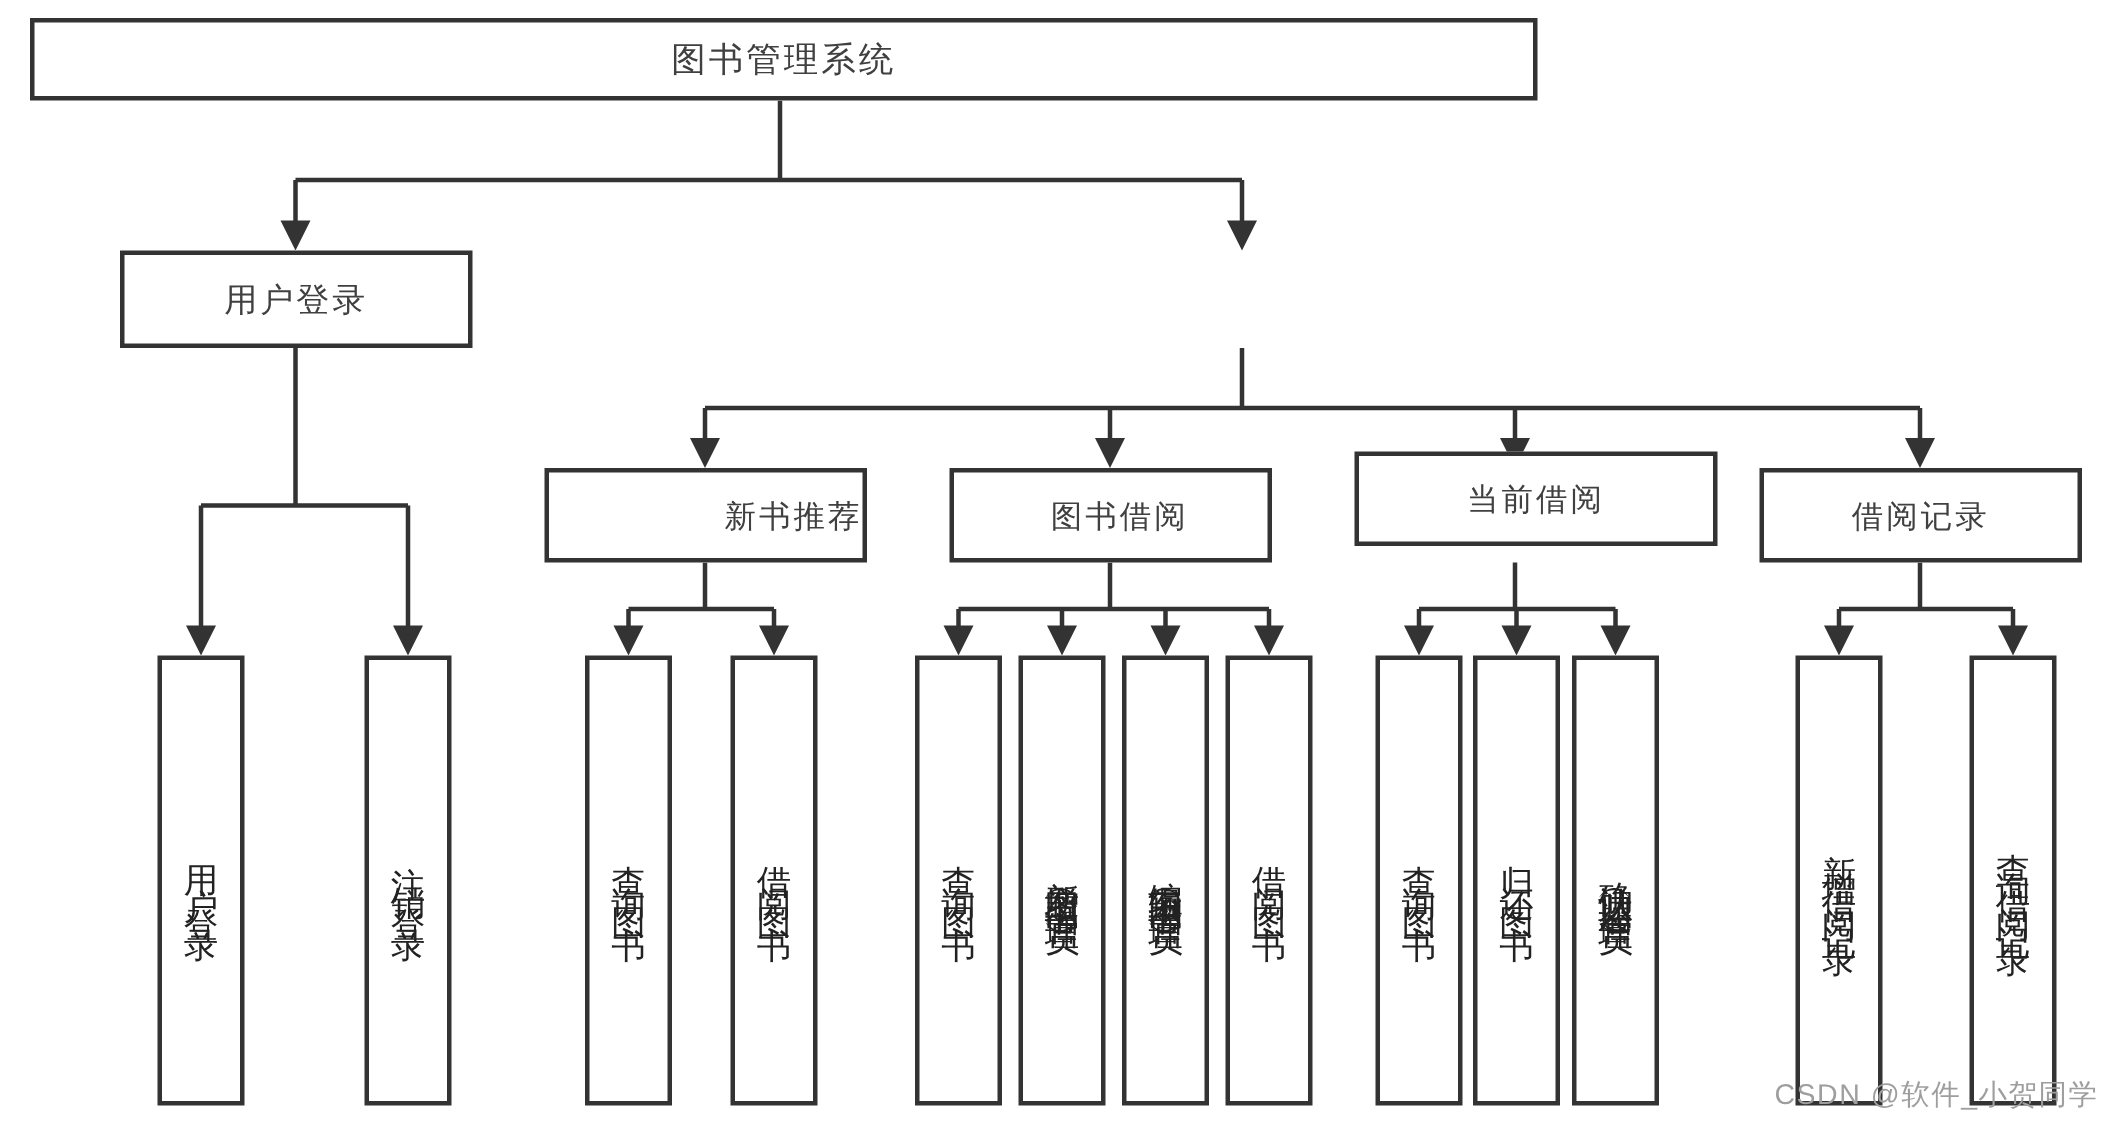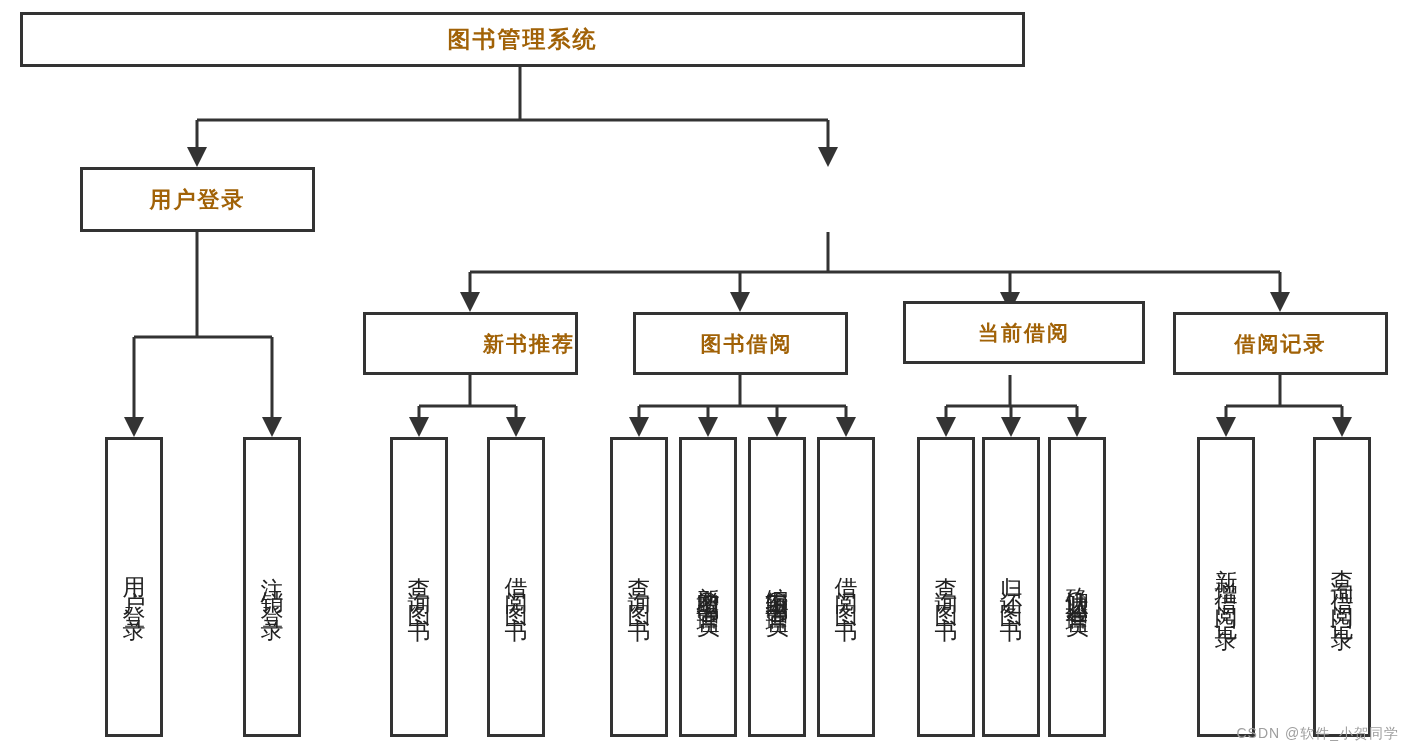--- a/index.html
+++ b/index.html
@@ -19,44 +19,43 @@
   .box {
     position: absolute;
     box-sizing: border-box;
     border: 3px solid #333333;
     background: #ffffff;
     display: flex;
     align-items: center;
     justify-content: center;
   }
   .box.h span {
-    color: #a16207;
+    color: #404040;
     font-size: 22px;
     letter-spacing: 2px;
     white-space: nowrap;
-    font-weight: bold;
   }
   .box.root span { font-size: 23px; }
   .box.lvl3 span { font-size: 21px; }
   .box.v span {
     writing-mode: vertical-rl;
     text-orientation: mixed;
     color: #222222;
     font-size: 23px;
     line-height: 1;
   }
   .sp-s { letter-spacing: 14px; }
   .sp-m { letter-spacing: 12px; }
   .sp-l { letter-spacing: 4px; }
   .watermark {
     position: absolute;
     right: 6px;
     bottom: 4px;
     color: #9e9e9e;
-    font-size: 14px;
+    font-size: 19px;
     letter-spacing: 1px;
     white-space: nowrap;
   }
 </style>
 </head>
 <body>
 
 <div class="stage">
 
   <svg class="connectors" viewBox="0 0 1405 747" xmlns="http://www.w3.org/2000/svg">

